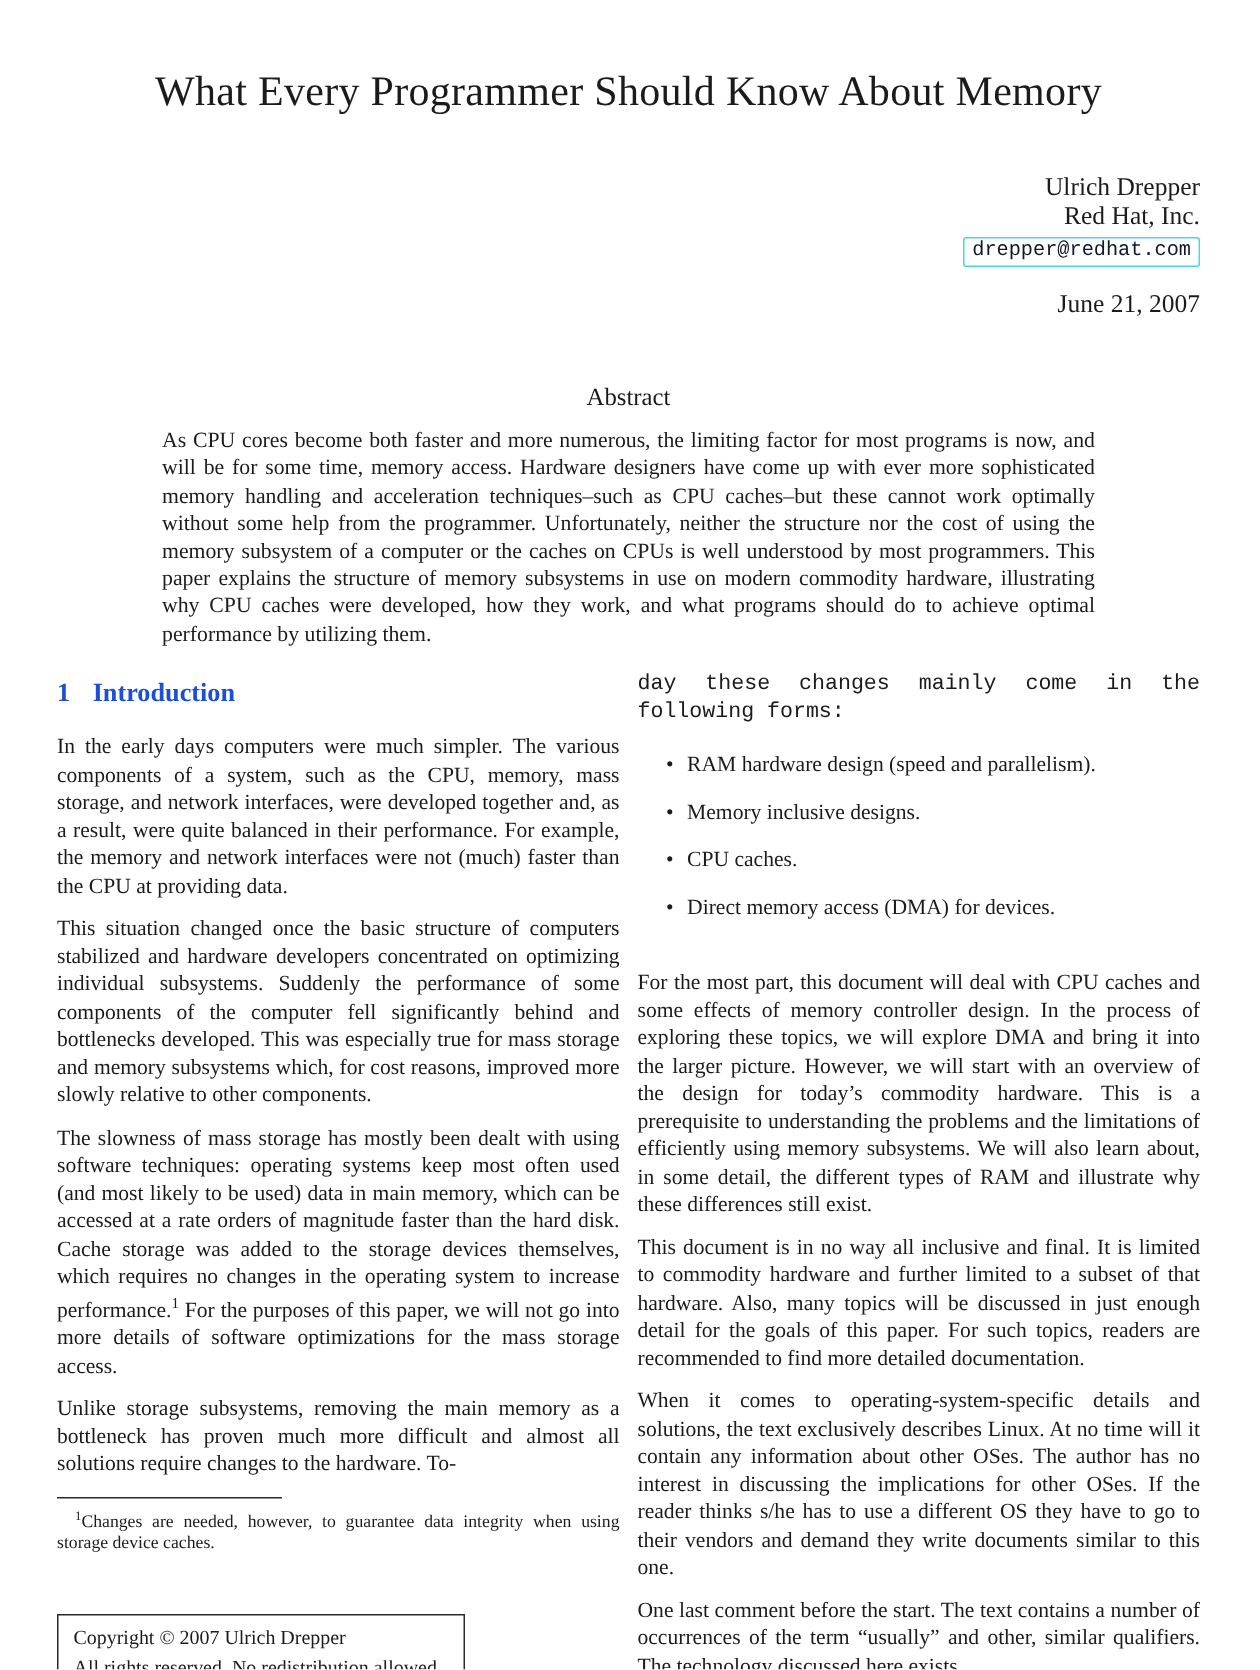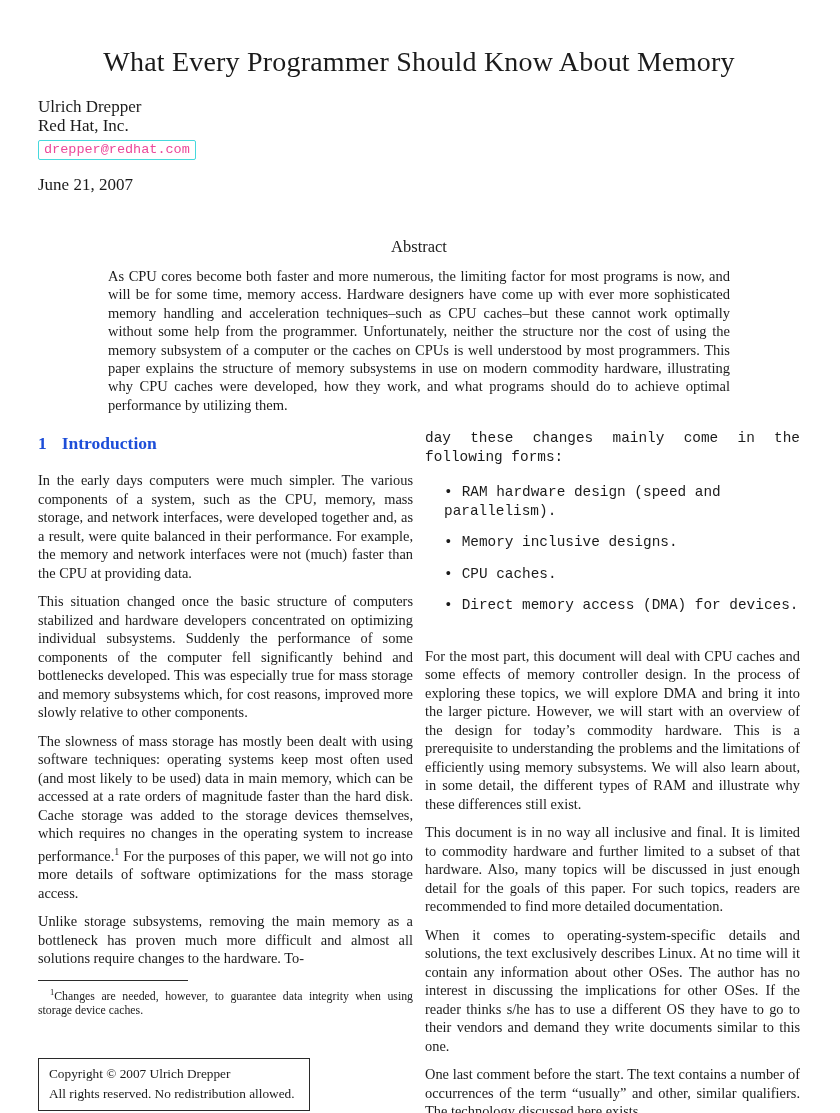--- a/index.html
+++ b/index.html
@@ -10,27 +10,27 @@
     padding:38px 40px 0 38px;
     background:#ffffff;
     font-family:"Liberation Serif", serif;
     color:#1b1b1b;
     overflow:hidden;
   }
   .title {
     font-size:28px; font-weight:normal; text-align:center;
     margin:8px 0 0; letter-spacing:0.2px;
   }
-  .author-block { text-align:left; margin-top:19px; }
+  .author-block { text-align:right; margin-top:37px; }
   .author, .affil { font-size:17px; line-height:19px; }
   .email-wrap { margin-top:4px; }
   .email {
     display:inline-block;
     font-family:"Liberation Mono", monospace;
-    font-size:13.5px; color:#ec4899; text-decoration:none;
+    font-size:13.5px; color:#0f172a; text-decoration:none;
     border:1.5px solid #46d9dd; border-radius:2px;
     padding:1px 5px 2px;
   }
   .date { font-size:17px; margin-top:15px; }
 
   .abstract { width:622px; margin:42px auto 0; }
   .abstract-heading { text-align:center; font-weight:normal; font-size:16.5px; margin:0 0 10px; }
   .abstract-text { margin:0; font-size:14.5px; line-height:18.4px; text-align:justify; }
 
   .columns { display:flex; gap:12px; margin-top:15px; height:698px; overflow:hidden; }
@@ -48,21 +48,21 @@
   .footnote sup { font-size:8.5px; }
 
   .copyright {
     margin-top:auto; margin-bottom:16px;
     border:1px solid #2a2a2a;
     width:272px; box-sizing:border-box;
     padding:5px 10px 7px;
     font-size:13.3px; line-height:19.5px;
   }
 
-  .bullets { list-style:none; margin:17px 0 32px; padding:0 0 0 19px;font-family:Liberation Mono, monospace; }
+  .bullets { list-style:none; margin:17px 0 32px; padding:0 0 0 19px; }
   .bullets li { margin-bottom:13px; font-size:14.4px; line-height:18.5px; }
   .bullet-glyph { margin-right:9px; }
 </style>
 </head>
 <body>
 
 <div class="page">
 
   <h1 class="title">What Every Programmer Should Know About Memory</h1>
 

